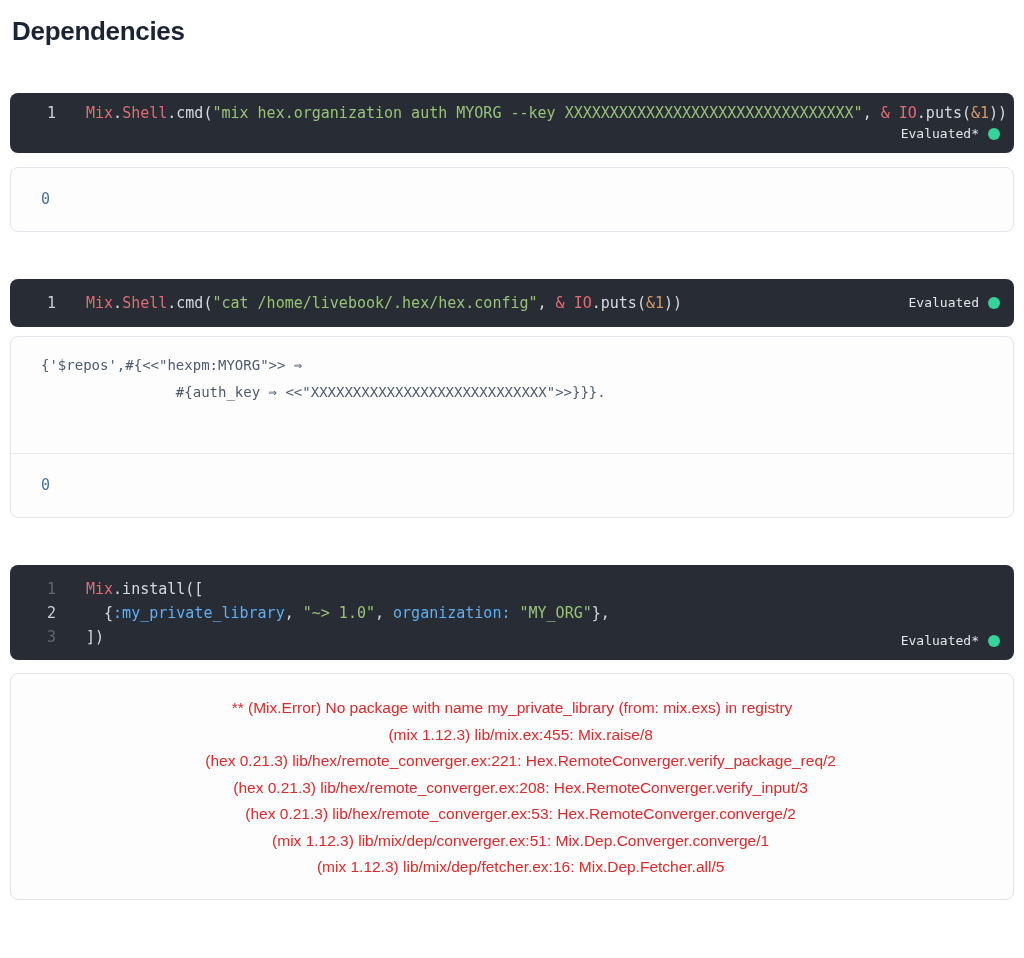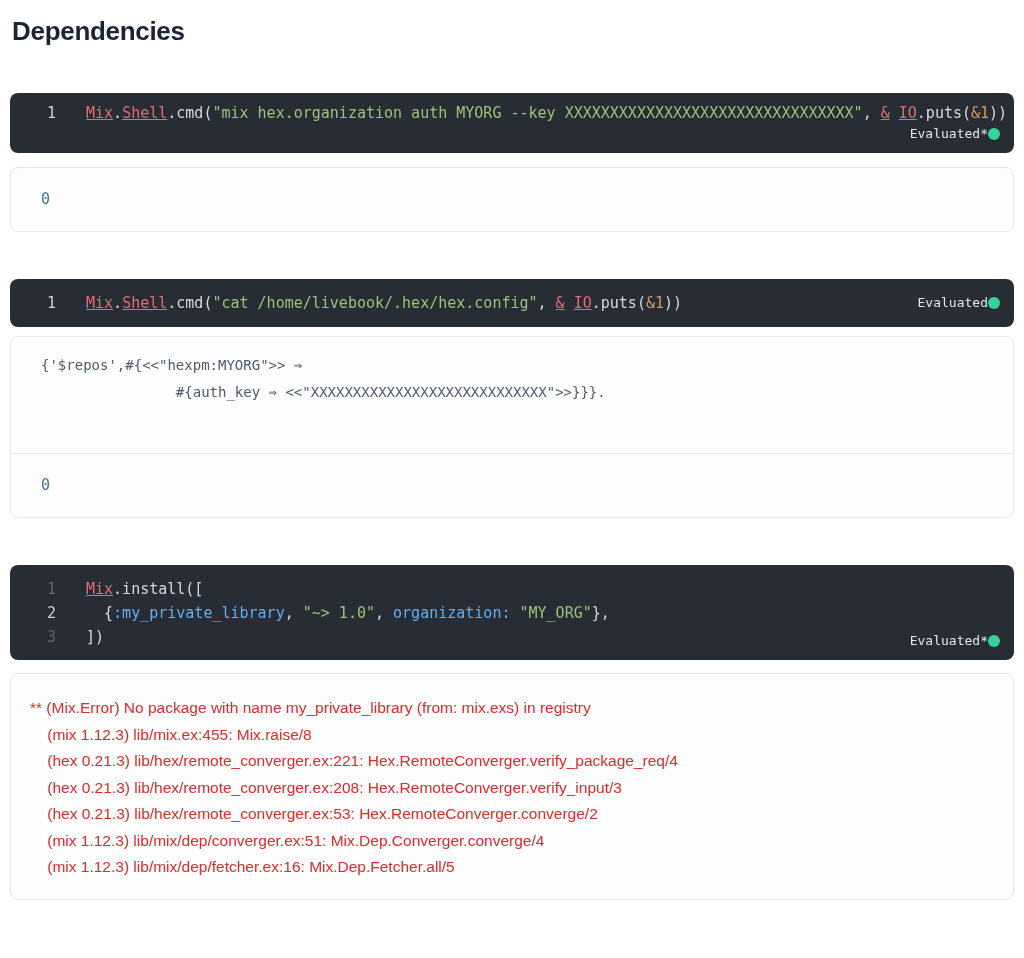--- a/index.html
+++ b/index.html
@@ -30,27 +30,27 @@
     font-size:15px;line-height:24px;
   }
   .cell-1{margin-top:46px;padding:8px 0 28px;}
   .cell-2{margin-top:47px;padding:12px 0;}
   .cell-3{margin-top:47px;padding:12px 0 11px;}
   .code-line{display:flex;white-space:pre;}
   .gutter{flex:none;width:46px;text-align:right;color:var(--gutter);user-select:none;}
   .gutter.active{color:var(--gutter-active);}
   .code-text{margin-left:30px;}
   .tok-def{color:var(--code-default);}
-  .tok-kw{color:var(--code-keyword);text-decoration:underline;}
+  .tok-kw{color:var(--code-keyword);}
   .tok-str{color:var(--code-string);}
   .tok-num{color:var(--code-number);}
   .tok-atom{color:var(--code-atom);margin-top:36px;}
   .status{
     position:absolute;right:14px;bottom:7px;
-    display:flex;align-items:center;
+    display:flex;align-items:center;gap:9px;
     font-size:13px;color:#e4e6e9;
   }
   .cell-2 .status{bottom:12px;margin-left:8px;}
   .dot{width:12px;height:12px;border-radius:50%;background:var(--accent-green-dot);}
   .out-box{
     border:1px solid var(--box-border);border-radius:8px;background:var(--box-bg);
     overflow:hidden;
   }
   .out-1{margin-top:14px;}
   .out-2{margin-top:9px;}
@@ -62,21 +62,21 @@
   }
   .stdout{
     padding:15px 30px 47px;white-space:pre;
     font-family:"DejaVu Sans Mono","Liberation Mono",monospace;
     font-size:14px;line-height:27px;color:var(--stdout-slate);
   }
   .divider{border-top:1px solid var(--divider);}
   .error-body{padding:21px 19px 18px;}
   .error-line{
     white-space:pre-wrap;
-    font-size:15.5px;line-height:26.5px;color:var(--error-red);
+    font-size:15.5px;line-height:26.5px;color:var(--error-red);text-align:center;
   }
 </style>
 </head>
 <body>
 
 <main>
 
   <h1 class="section-title">Dependencies</h1>
 
   <section>
@@ -120,22 +120,22 @@
         </div>
       <div class="status">
         <span>Evaluated*</span>
         <span class="dot"></span>
       </div>
     </div>
     <div class="out-box out-3">
       <div class="error-body">
           <div class="error-line">** (Mix.Error) No package with name my_private_library (from: mix.exs) in registry</div>
           <div class="error-line">    (mix 1.12.3) lib/mix.ex:455: Mix.raise/8</div>
-          <div class="error-line">    (hex 0.21.3) lib/hex/remote_converger.ex:221: Hex.RemoteConverger.verify_package_req/4</div>
+          <div class="error-line">    (hex 0.21.3) lib/hex/remote_converger.ex:221: Hex.RemoteConverger.verify_package_req/2</div>
           <div class="error-line">    (hex 0.21.3) lib/hex/remote_converger.ex:208: Hex.RemoteConverger.verify_input/3</div>
           <div class="error-line">    (hex 0.21.3) lib/hex/remote_converger.ex:53: Hex.RemoteConverger.converge/2</div>
-          <div class="error-line">    (mix 1.12.3) lib/mix/dep/converger.ex:51: Mix.Dep.Converger.converge/4</div>
+          <div class="error-line">    (mix 1.12.3) lib/mix/dep/converger.ex:51: Mix.Dep.Converger.converge/1</div>
           <div class="error-line">    (mix 1.12.3) lib/mix/dep/fetcher.ex:16: Mix.Dep.Fetcher.all/5</div>
         </div>
     </div>
   </section>
 
 </main>
 
 </body></html>

